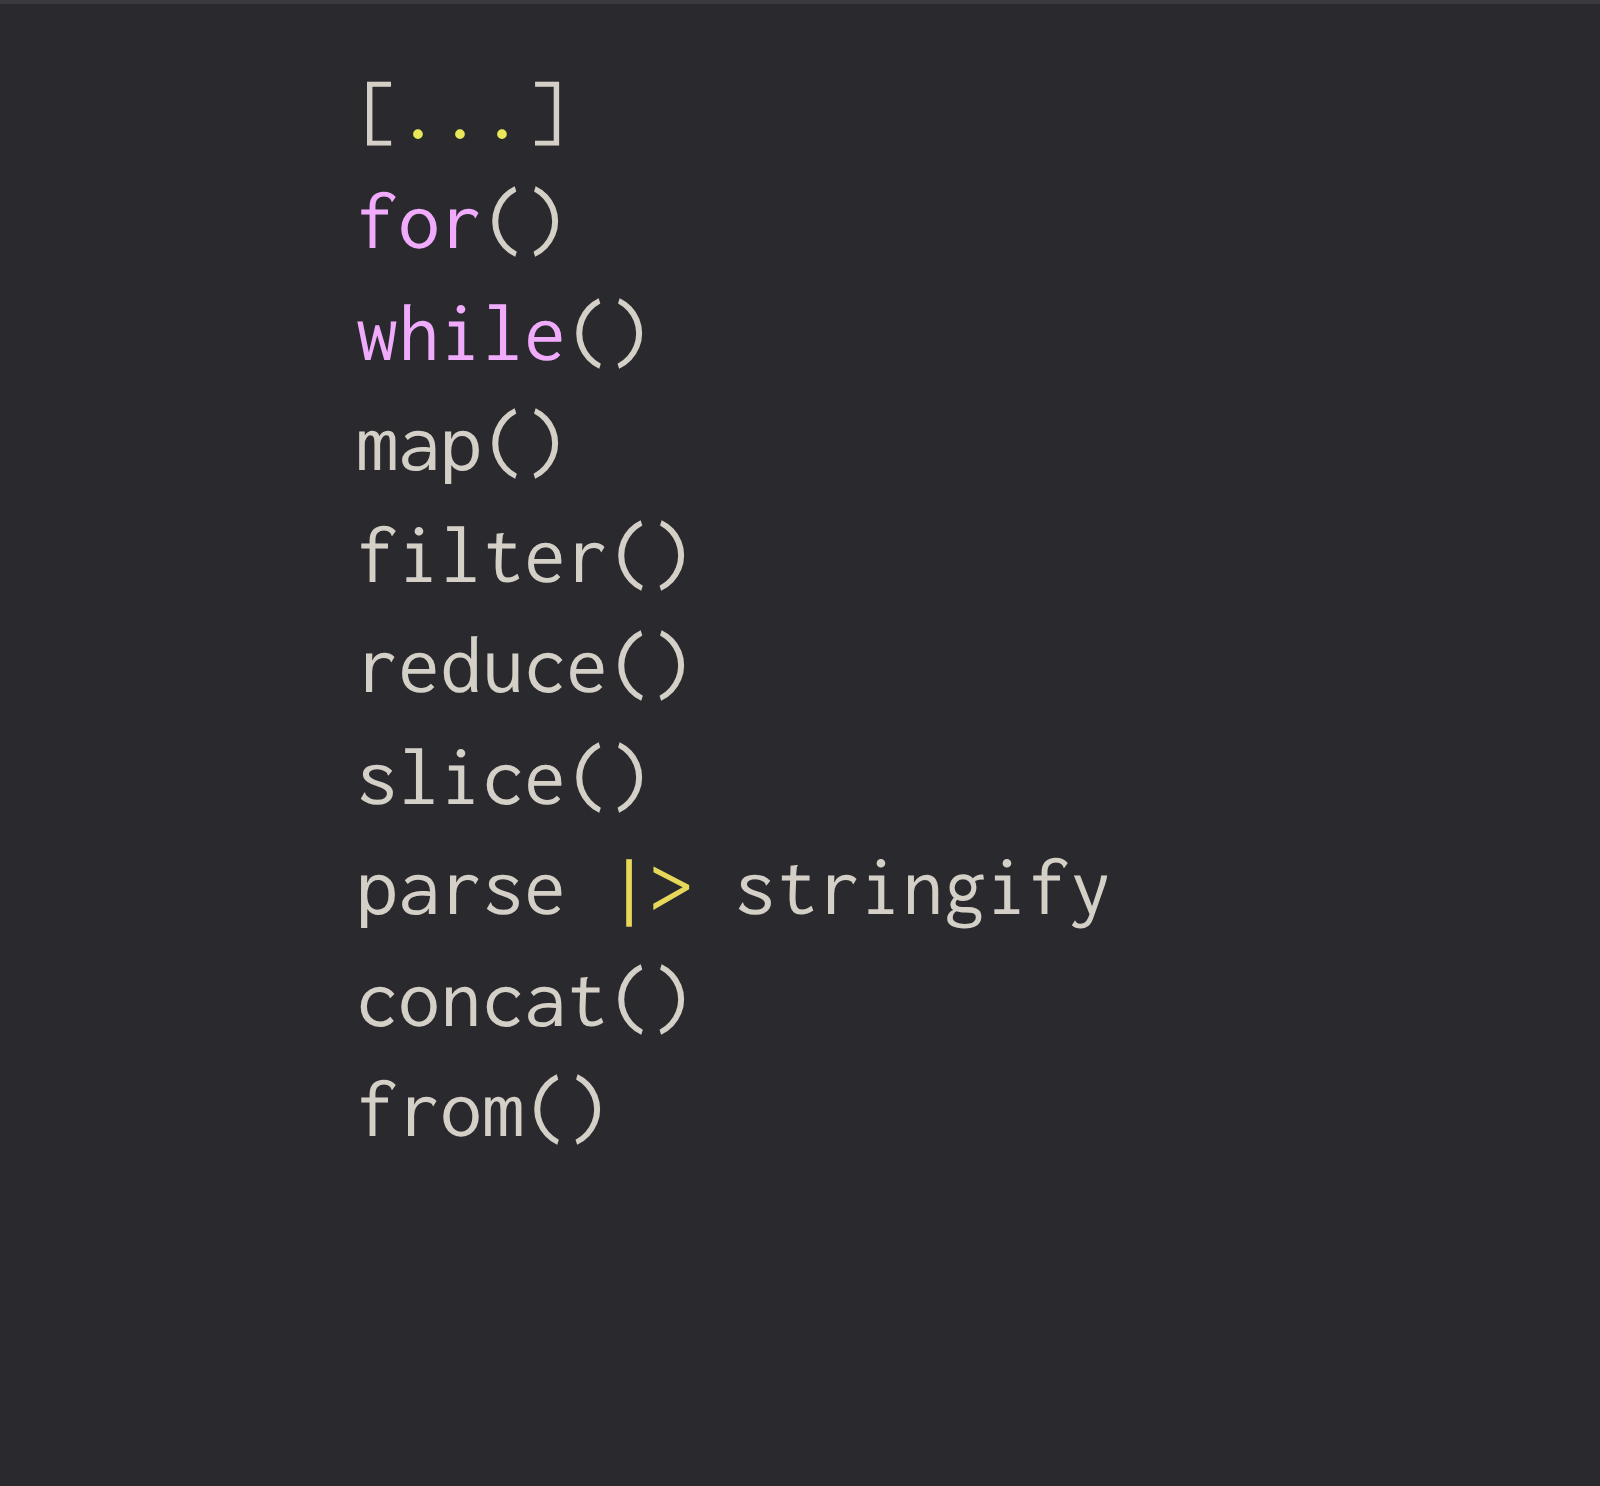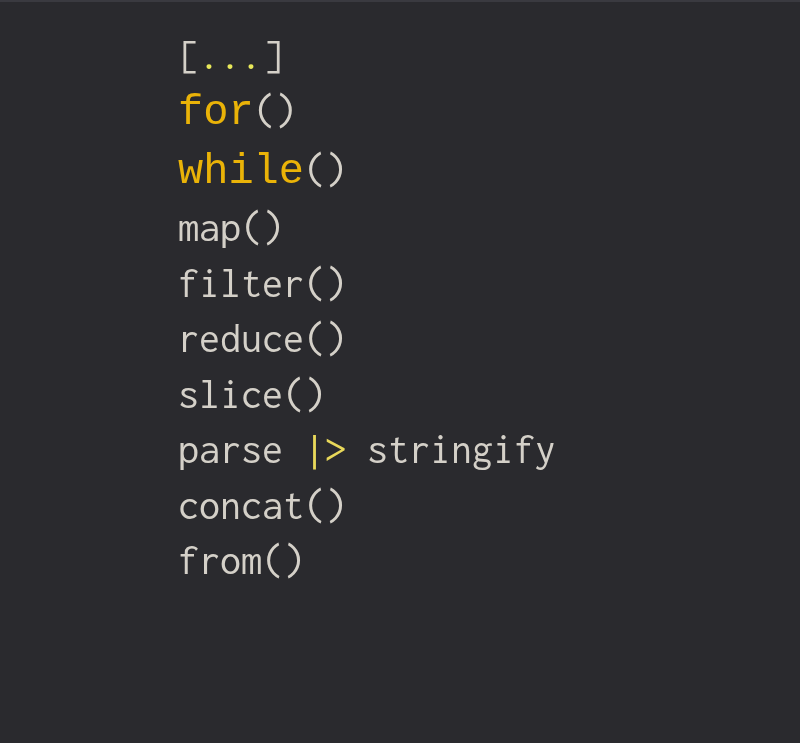--- a/index.html
+++ b/index.html
@@ -21,21 +21,21 @@
       height: 2px;
       background: #3a3a40;
     }
     .code-block {
       padding-top: 28px;
       padding-left: 178px;
       white-space: pre;
     }
     .line { display: block; }
     .c-default { color: #d4d0c8; }
-    .c-keyword { color: #eab308; font-family: Liberation Mono, monospace; }
+    .c-keyword { color: #f0abfc; }
     .c-yellow  { color: #e8e85a; }
     .c-pipe    { color: #e8d85a; }
   </style>
 </head>
 <body>
 
 <div class="top-border"></div>
 
 <div class="code-block"><span class="line"><span class="c-default">[</span><span class="c-yellow">...</span><span class="c-default">]</span></span><span class="line"><span class="c-keyword">for</span><span class="c-default">()</span></span><span class="line"><span class="c-keyword">while</span><span class="c-default">()</span></span><span class="line"><span class="c-default">map()</span></span><span class="line"><span class="c-default">filter()</span></span><span class="line"><span class="c-default">reduce()</span></span><span class="line"><span class="c-default">slice()</span></span><span class="line"><span class="c-default">parse </span><span class="c-pipe">|&gt;</span><span class="c-default"> stringify</span></span><span class="line"><span class="c-default">concat()</span></span><span class="line"><span class="c-default">from()</span></span></div>
 

